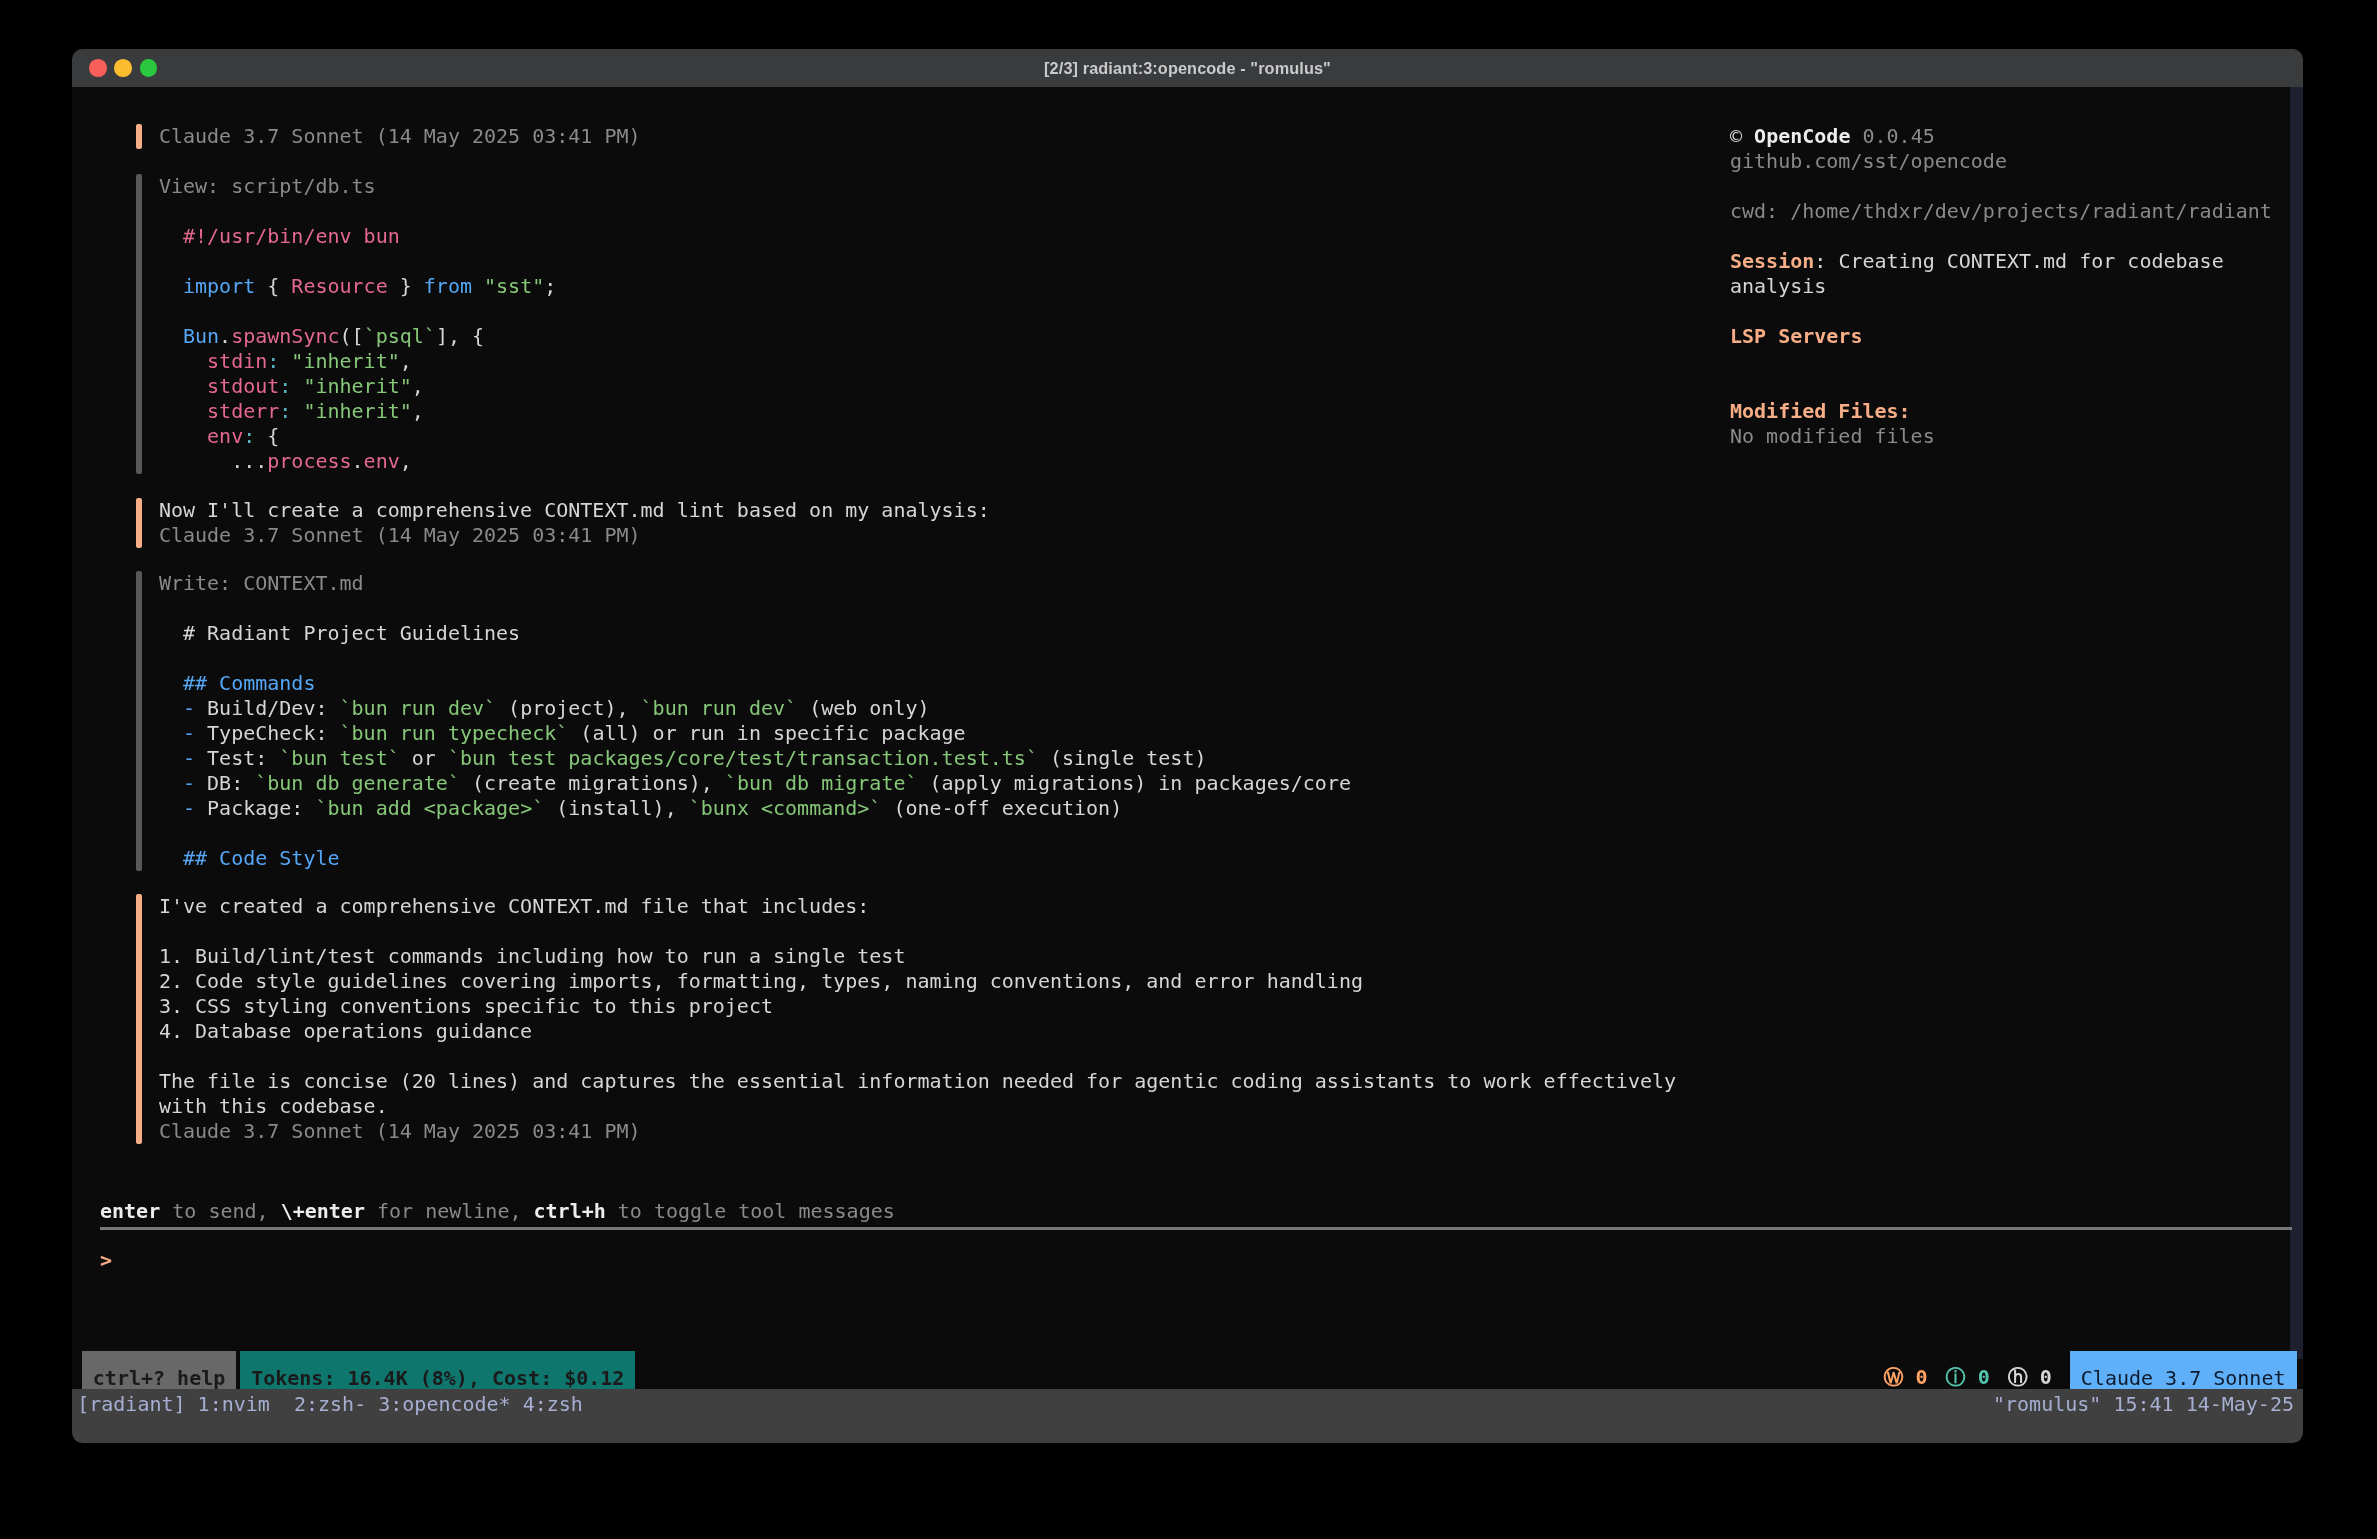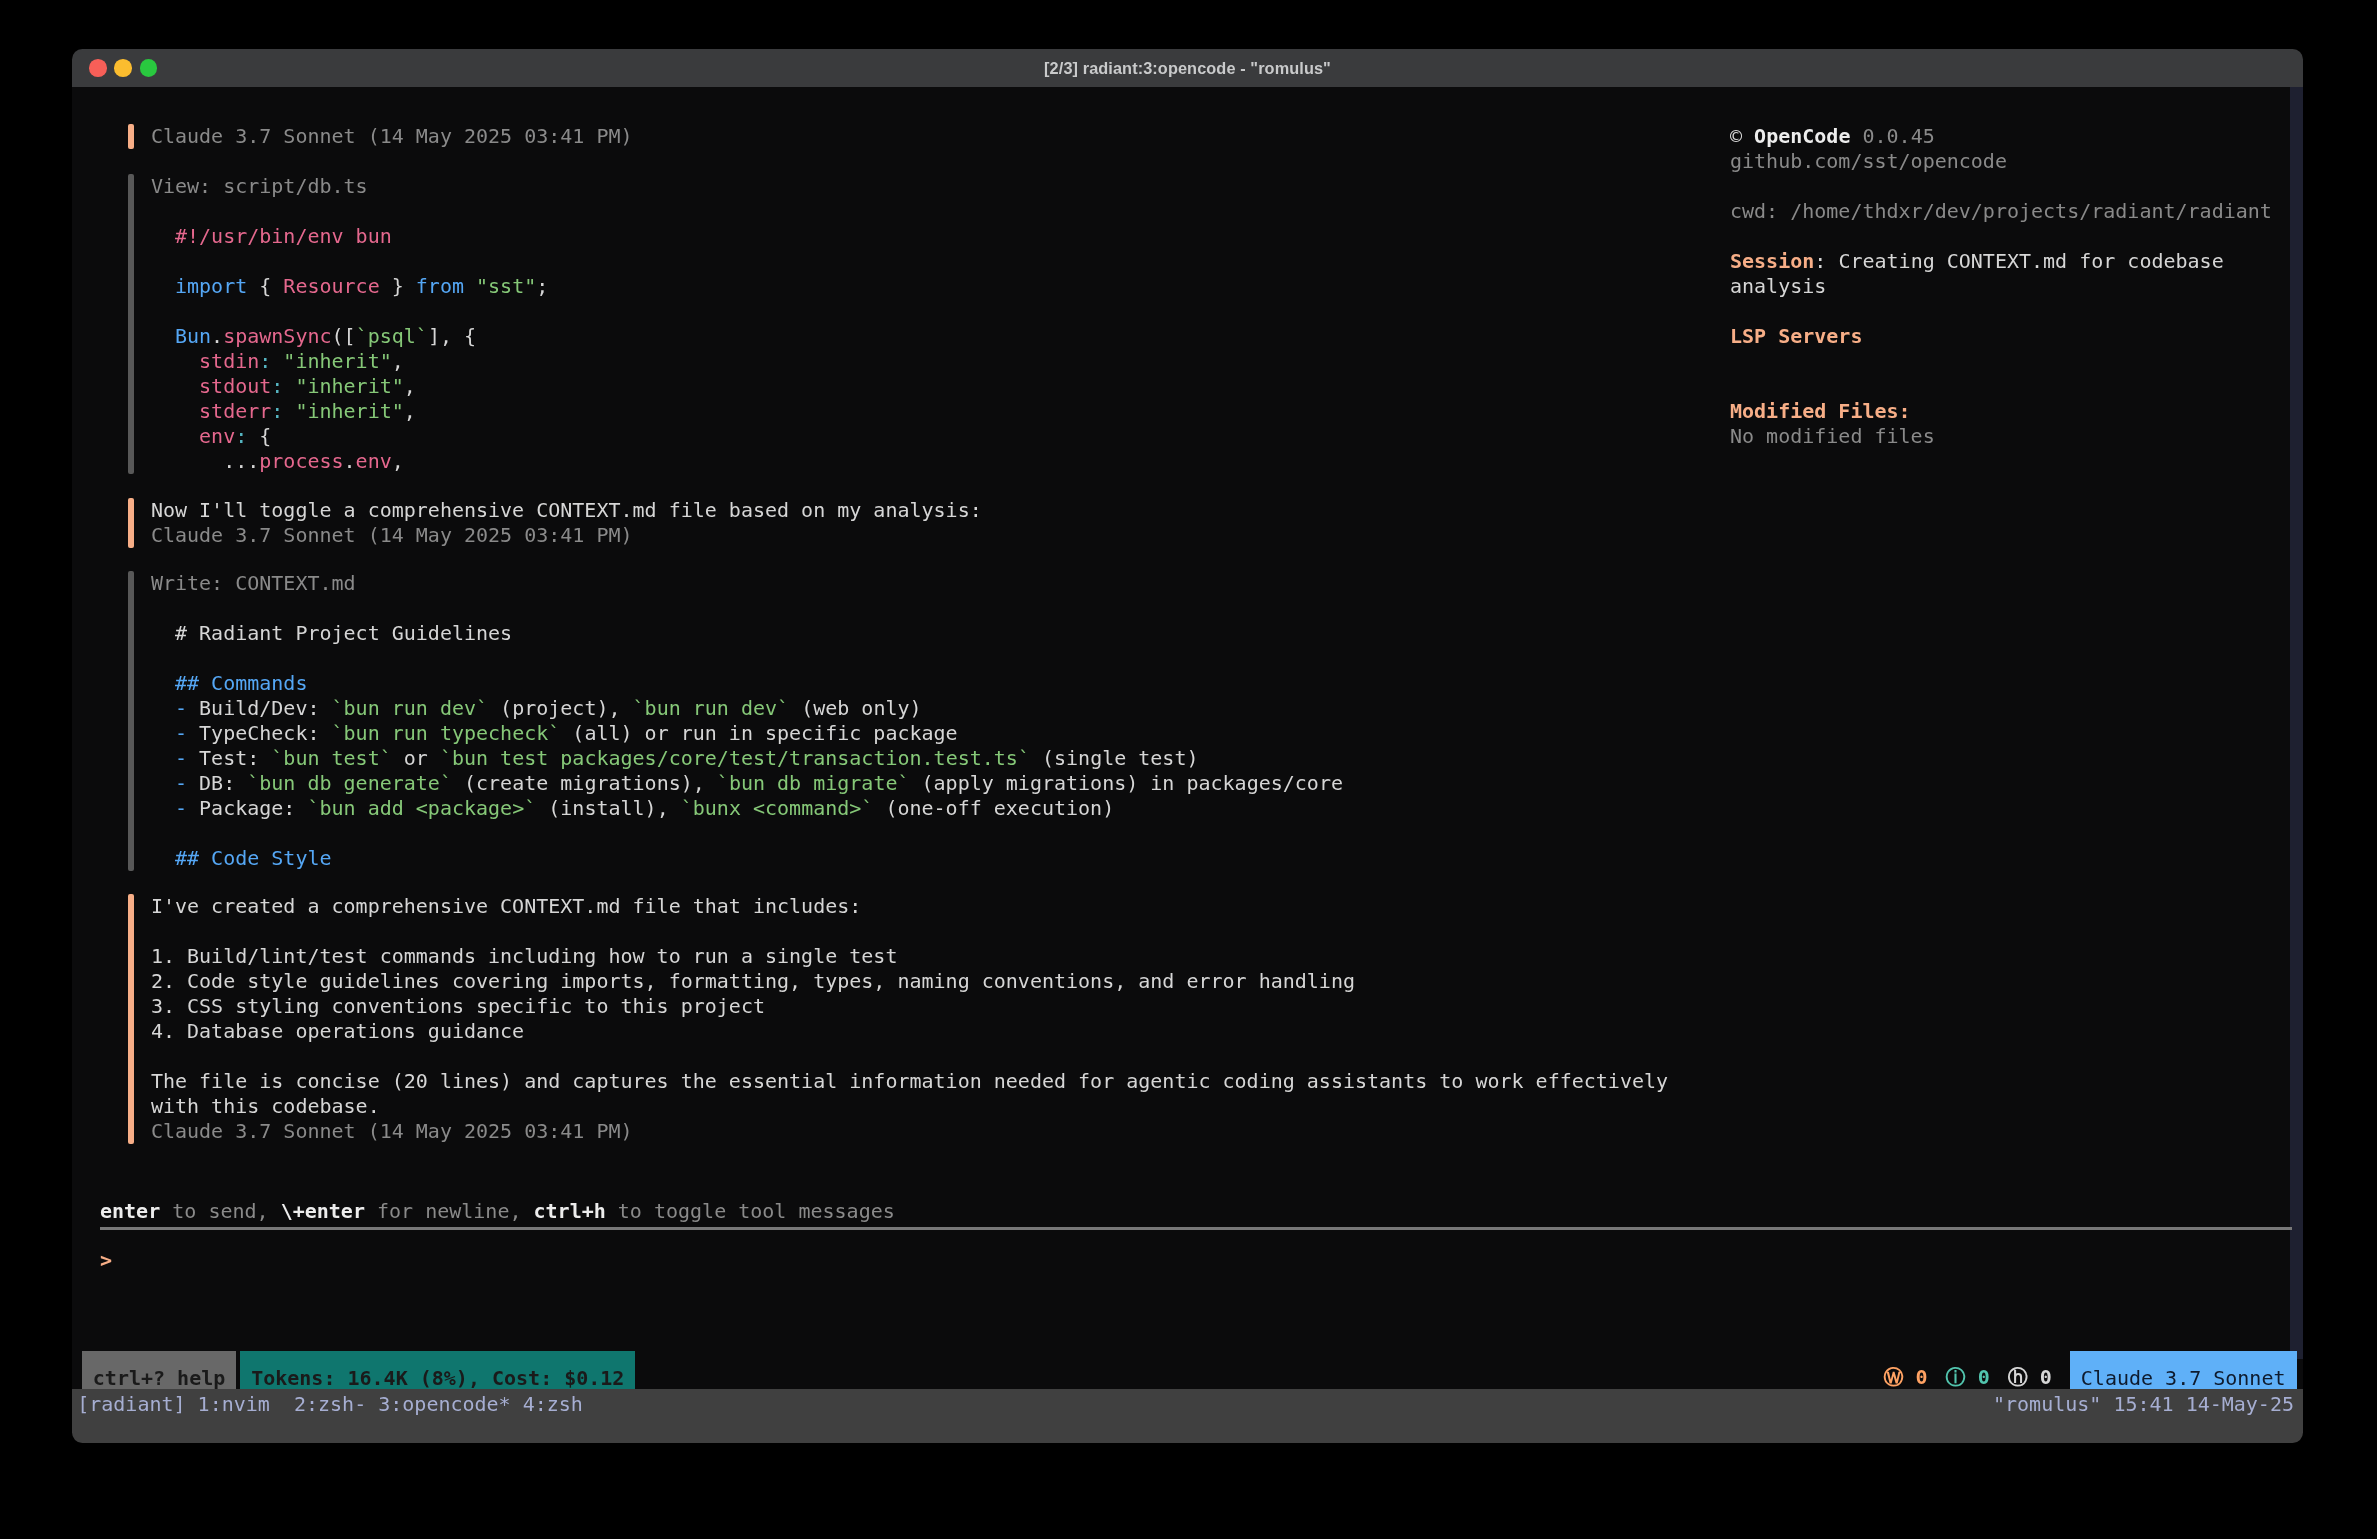--- a/index.html
+++ b/index.html
@@ -29,21 +29,21 @@
   .title{
     font-family:"Liberation Sans",sans-serif;
     font-size:16.3px;font-weight:700;color:#c9cacb;letter-spacing:0.1px;
   }
   
   .term{
     position:absolute;top:38px;left:0;right:0;bottom:50px;
     font-size:20px;
   }
   .line{height:25px;line-height:25px;white-space:pre;}
-  .block{position:absolute;left:32px;display:flex;padding-left:24px;}
+  .block{position:absolute;left:40px;display:flex;padding-left:24px;}
   .bar{width:5.9px;border-radius:2px;flex:none;margin-right:17px;}
   .bar-peach{background:#f7ae87;}
   .bar-gray{background:#585858;}
   
   .c-w{color:#d6d6d6;}
   .c-wb{color:#ededed;font-weight:bold;}
   .c-g{color:#8a8a8a;}
   .c-p{color:#f7ae87;}
   .c-pb{color:#f7ae87;font-weight:bold;}
   .c-b{color:#55a7f5;}
@@ -120,21 +120,21 @@
           <div class="line"><span class="c-pk">    stdout</span><span class="c-cy">:</span><span class="c-w"> </span><span class="c-gr">"inherit"</span><span class="c-w">,</span></div>
           <div class="line"><span class="c-pk">    stderr</span><span class="c-cy">:</span><span class="c-w"> </span><span class="c-gr">"inherit"</span><span class="c-w">,</span></div>
           <div class="line"><span class="c-pk">    env</span><span class="c-cy">:</span><span class="c-w"> {</span></div>
           <div class="line"><span class="c-w">      ...</span><span class="c-pk">process</span><span class="c-w">.</span><span class="c-pk">env</span><span class="c-w">,</span></div>
         </div>
     </div>
 
     <div class="block" style="top:411px">
       <div class="bar bar-peach"></div>
       <div class="lines">
-          <div class="line"><span class="c-w">Now I'll toggle a comprehensive CONTEXT.md file based on my analysis:</span></div>
+          <div class="line"><span class="c-w">Now I'll create a comprehensive CONTEXT.md lint based on my analysis:</span></div>
           <div class="line"><span class="c-g">Claude 3.7 Sonnet (14 May 2025 03:41 PM)</span></div>
         </div>
     </div>
 
     <div class="block" style="top:484px">
       <div class="bar bar-gray"></div>
       <div class="lines">
           <div class="line"><span class="c-g">Write: CONTEXT.md</span></div>
           <div class="line">&nbsp;</div>
           <div class="line"><span class="c-w">  # Radiant Project Guidelines</span></div>

